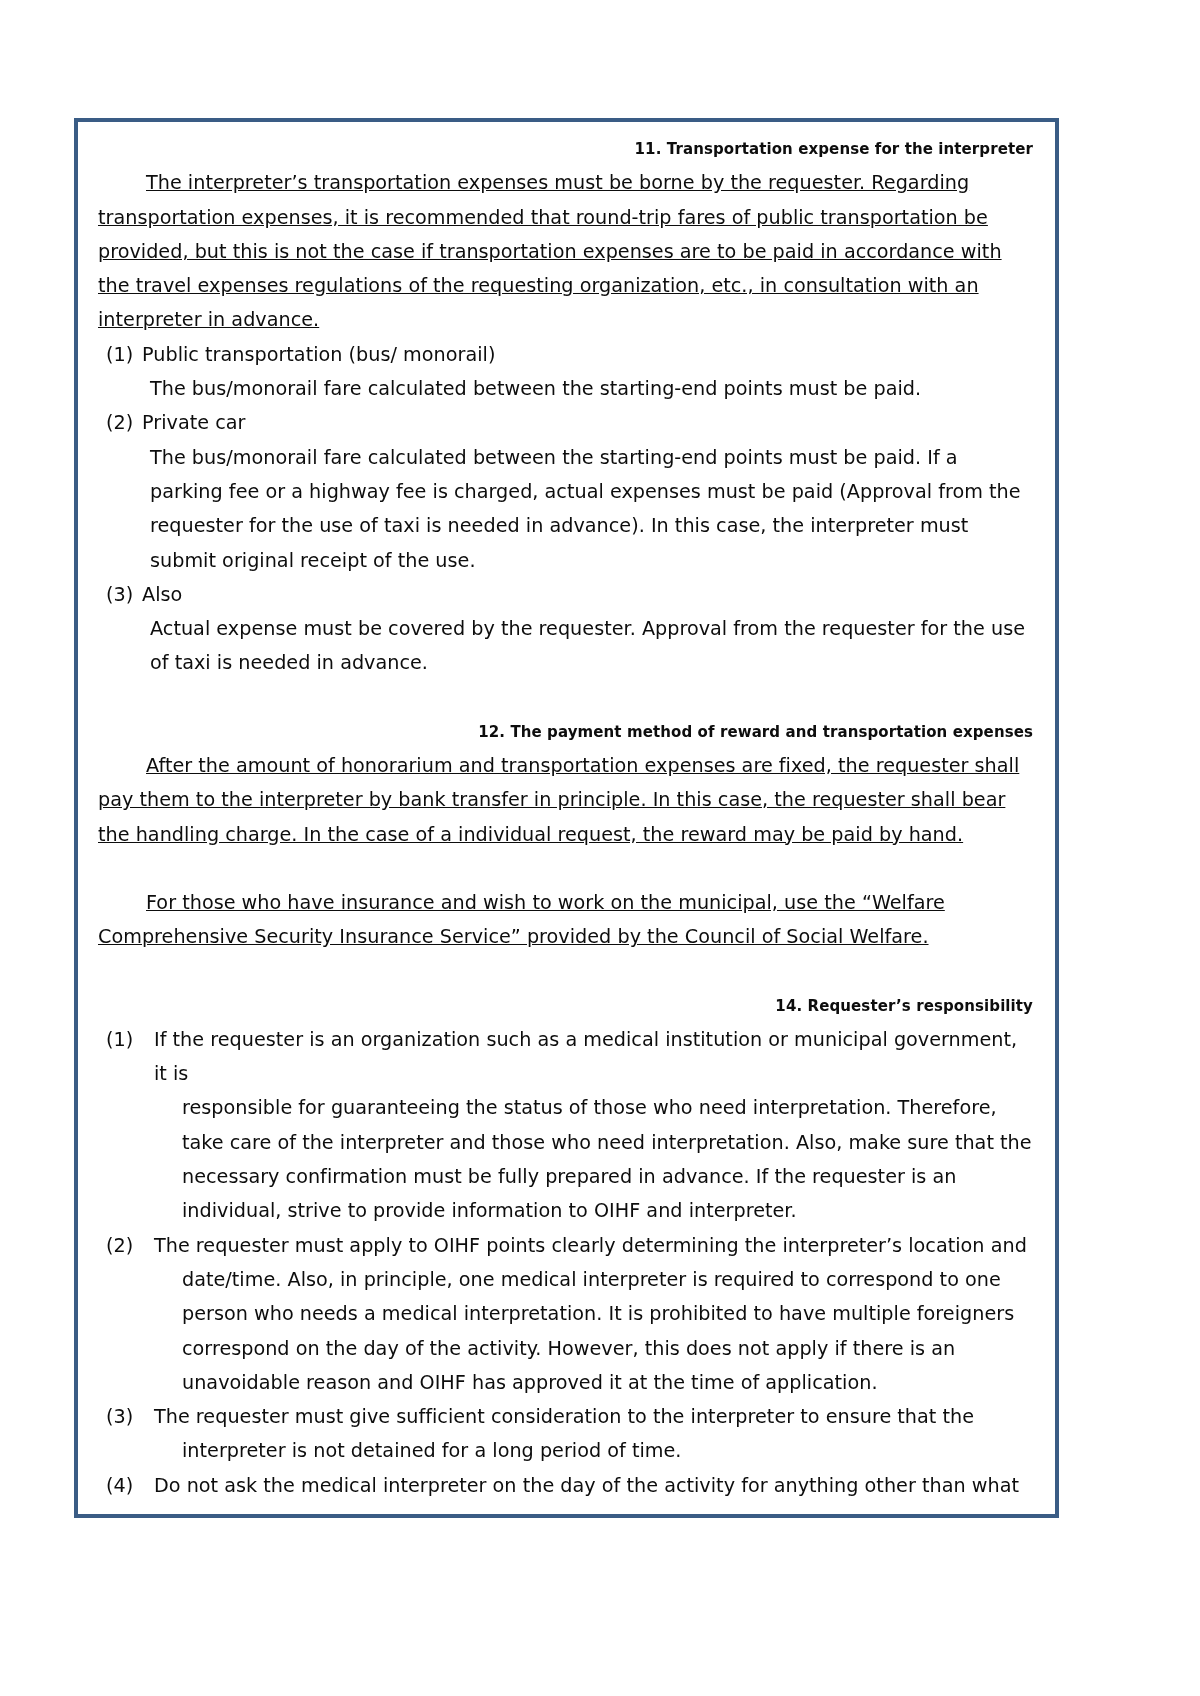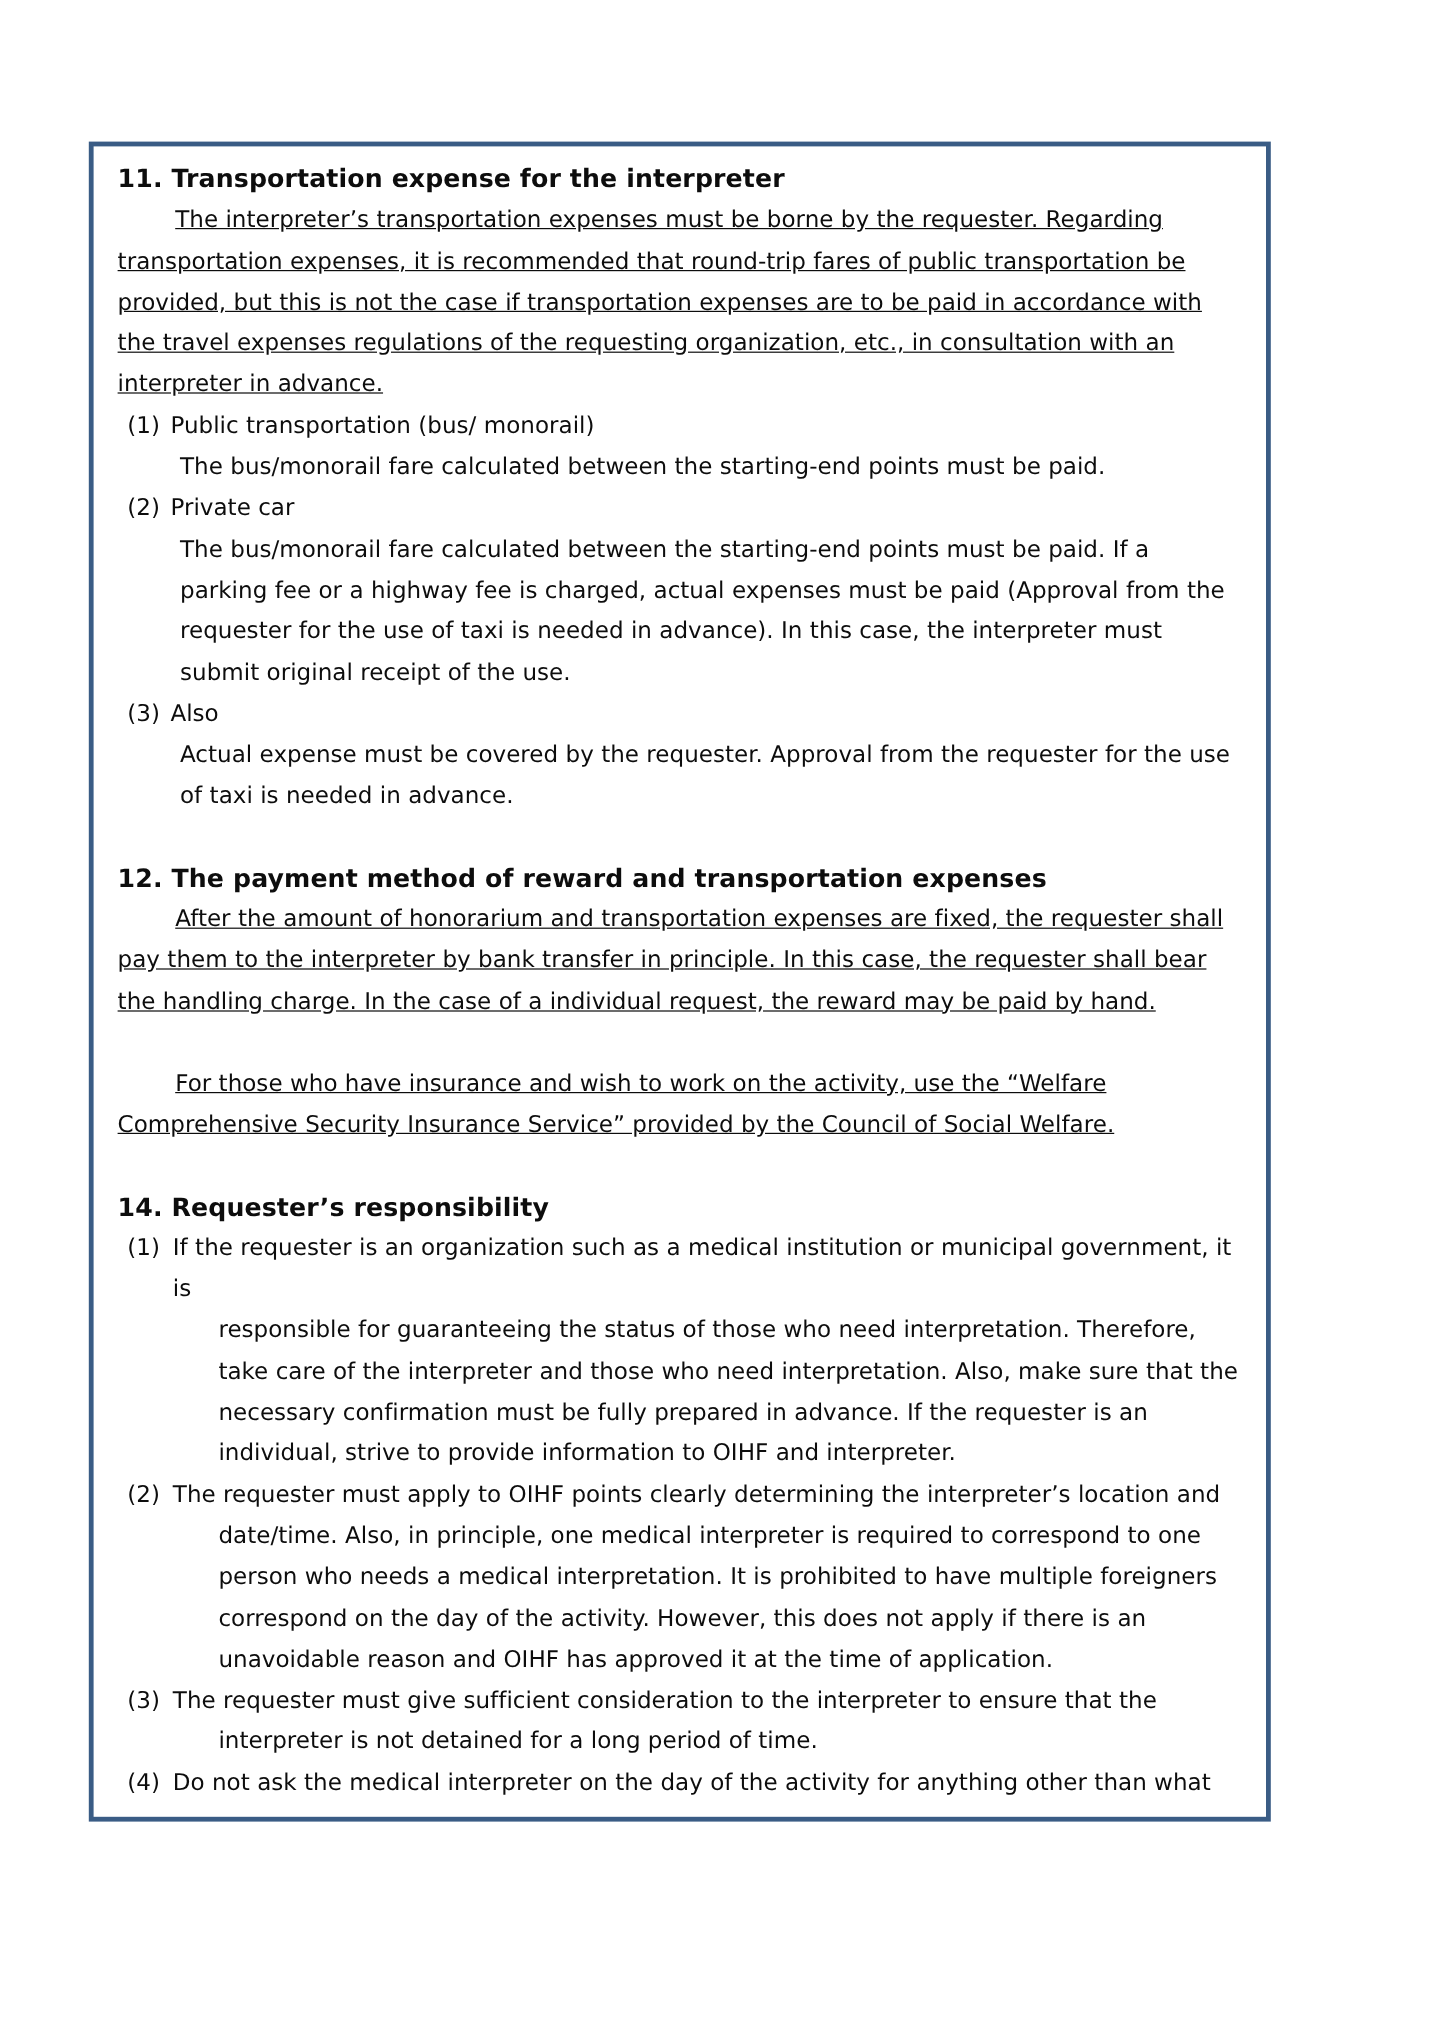--- a/index.html
+++ b/index.html
@@ -37,26 +37,27 @@
   }
 
   .content {
     font-size: 19.2px;
     line-height: 34.3px;
     color: #0d0d0d;
     letter-spacing: 0.02px;
   }
 
   h2.section-heading {
-    font-size: 21px;
+    font-size: 15px;
     font-weight: bold;
     line-height: 34.3px;
     margin: 0;
     padding: 0;
     letter-spacing: 0.1px;
+    text-align: right;
   }
 
   p.body-para {
     margin: 0;
     padding: 0;
     text-indent: 48px;
     line-height: 34.3px;
     text-decoration: underline;
   }
 
@@ -103,20 +104,21 @@
   }
   .resp-item > .itext {
     flex: 1 1 auto;
   }
   .resp-item .cont {
     display: block;
     padding-left: 38px;
   }
   .resp-item .first {
     display: block;
+    margin-left: 10px;
   }
   .gap-md { height: 34px; }
 </style>
 </head>
 <body>
 
 <div class="page">
   <div class="doc-frame">
     <div class="content">
 
@@ -142,21 +144,21 @@
       </div>
       <p class="sub-body">Actual expense must be covered by the requester. Approval from the requester for the use of taxi is needed in advance.</p>
 
       <div class="gap-md"></div>
 
       <h2 class="section-heading">12. The payment method of reward and transportation expenses</h2>
       <p class="body-para">After the amount of honorarium and transportation expenses are fixed, the requester shall pay them to the interpreter by bank transfer in principle. In this case, the requester shall bear the handling charge. In the case of a individual request, the reward may be paid by hand.</p>
 
       <div class="gap-md"></div>
 
-      <p class="body-para">For those who have insurance and wish to work on the activity, use the “Welfare Comprehensive Security Insurance Service” provided by the Council of Social Welfare.</p>
+      <p class="body-para">For those who have insurance and wish to work on the municipal, use the “Welfare Comprehensive Security Insurance Service” provided by the Council of Social Welfare.</p>
 
       <div class="gap-md"></div>
 
       <h2 class="section-heading">14. Requester’s responsibility</h2>
 
       <div class="resp-item">
         <span class="marker">(1)</span>
         <span class="itext">
           <span class="first">If the requester is an organization such as a medical institution or municipal government, it is</span>
           <span class="cont">responsible for guaranteeing the status of those who need interpretation. Therefore, take care of the interpreter and those who need interpretation. Also, make sure that the necessary confirmation must be fully prepared in advance. If the requester is an individual, strive to provide information to OIHF and interpreter.</span>

